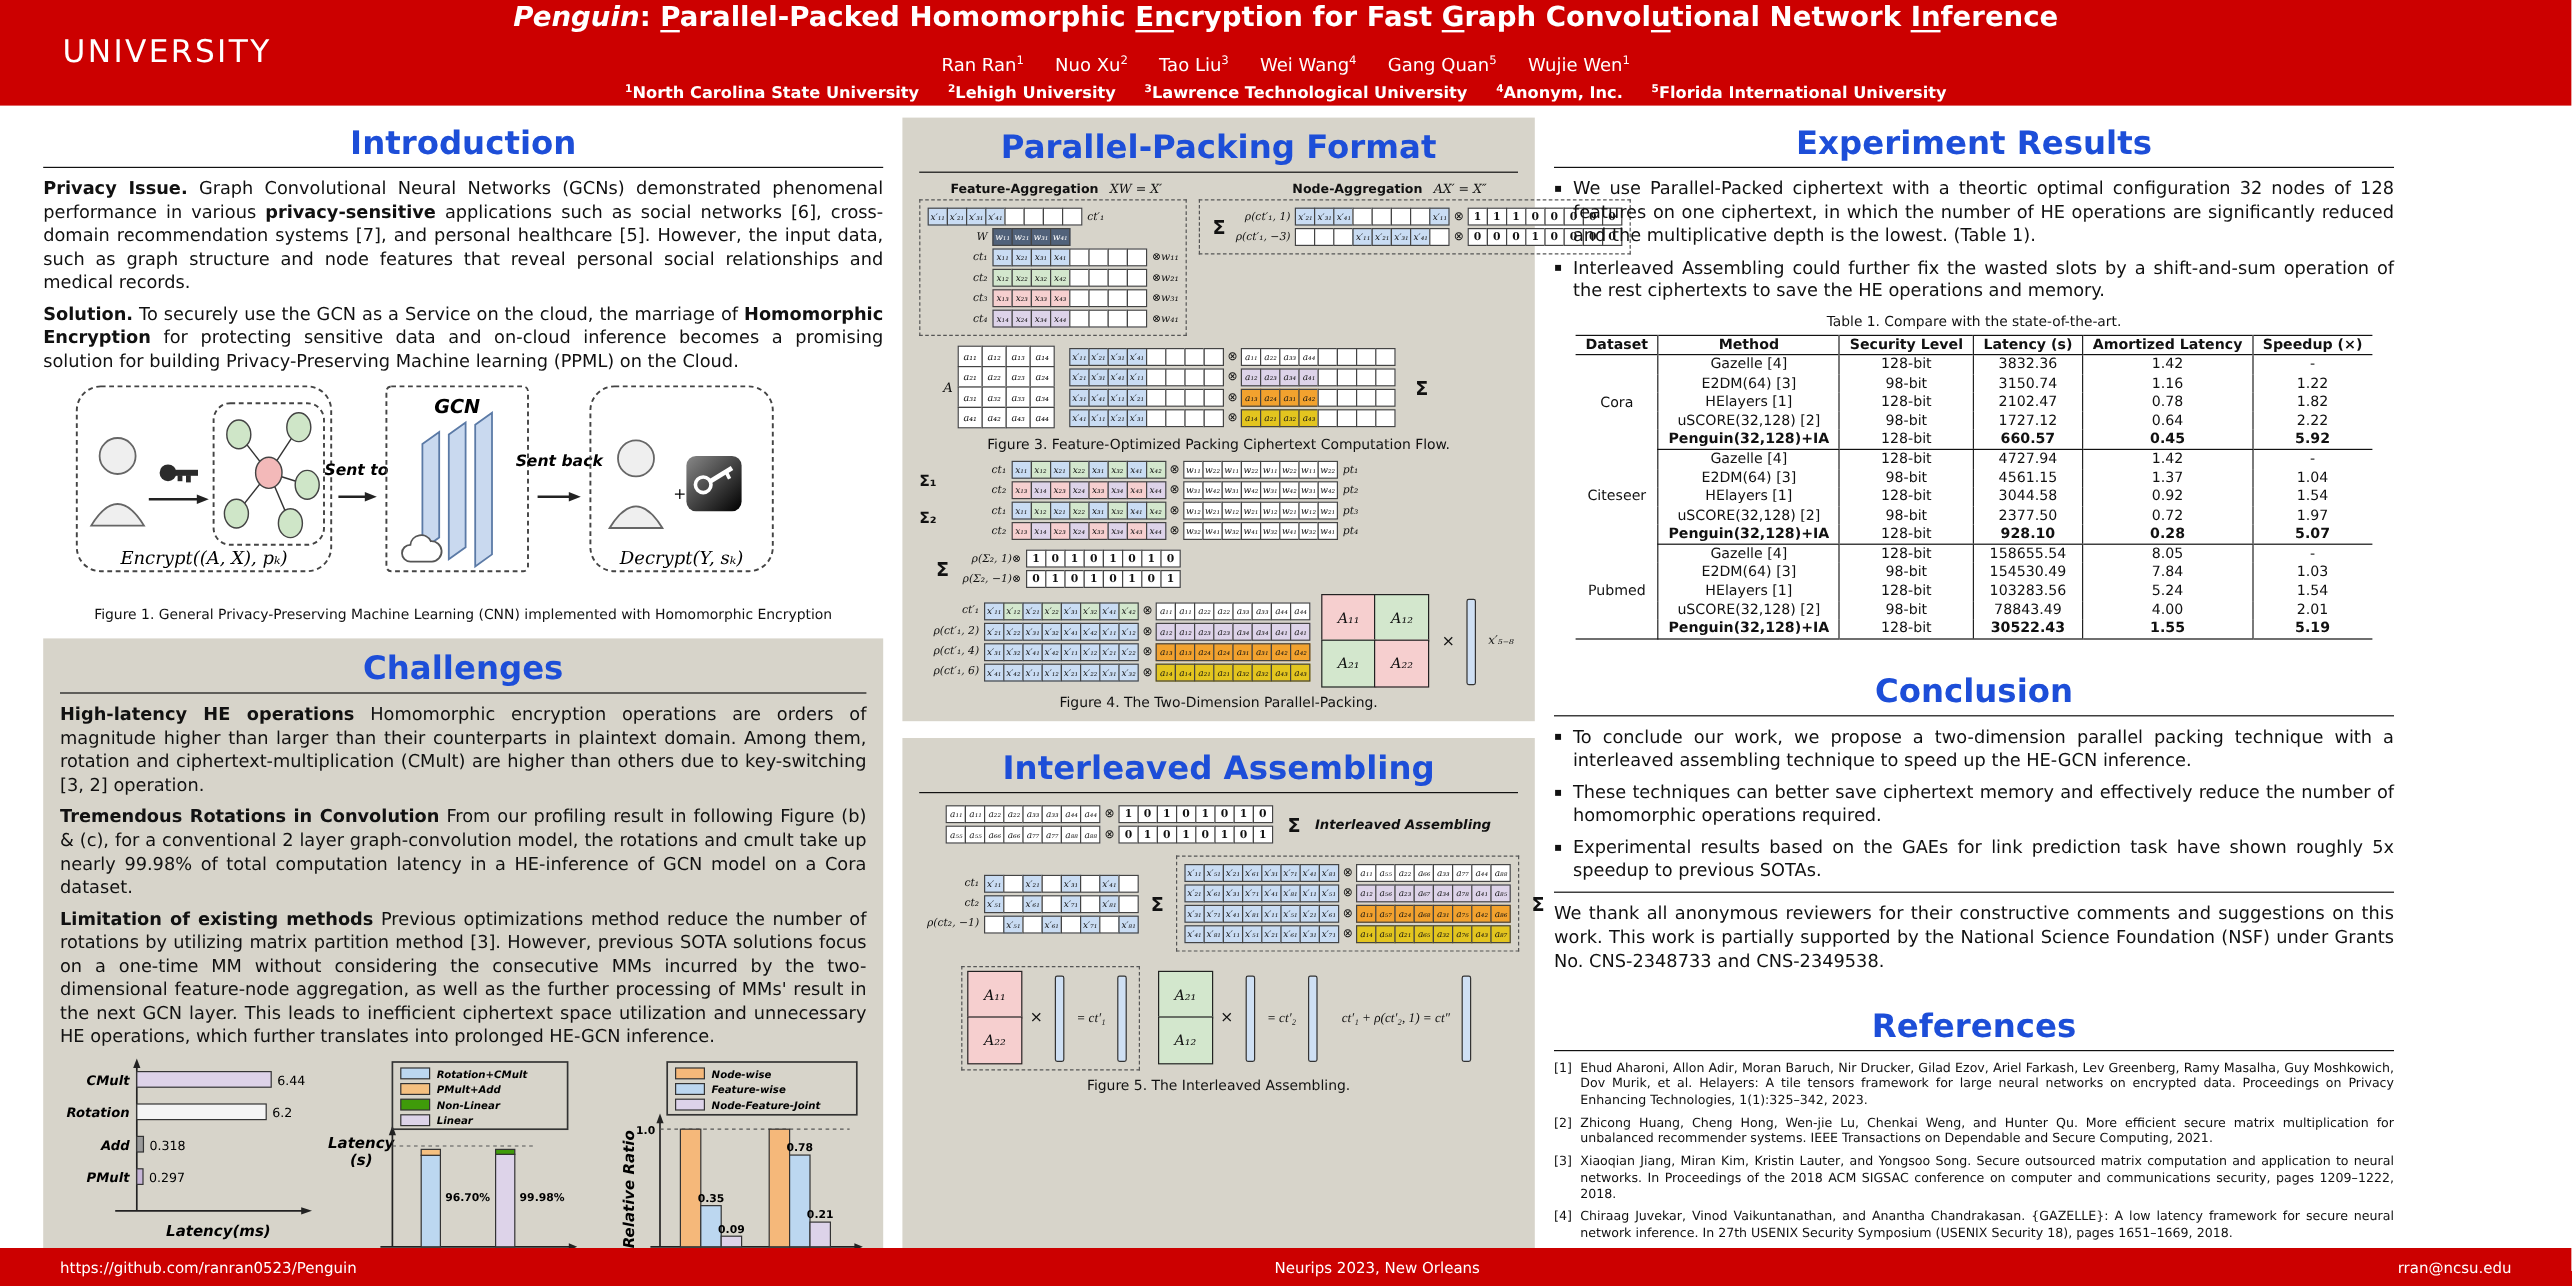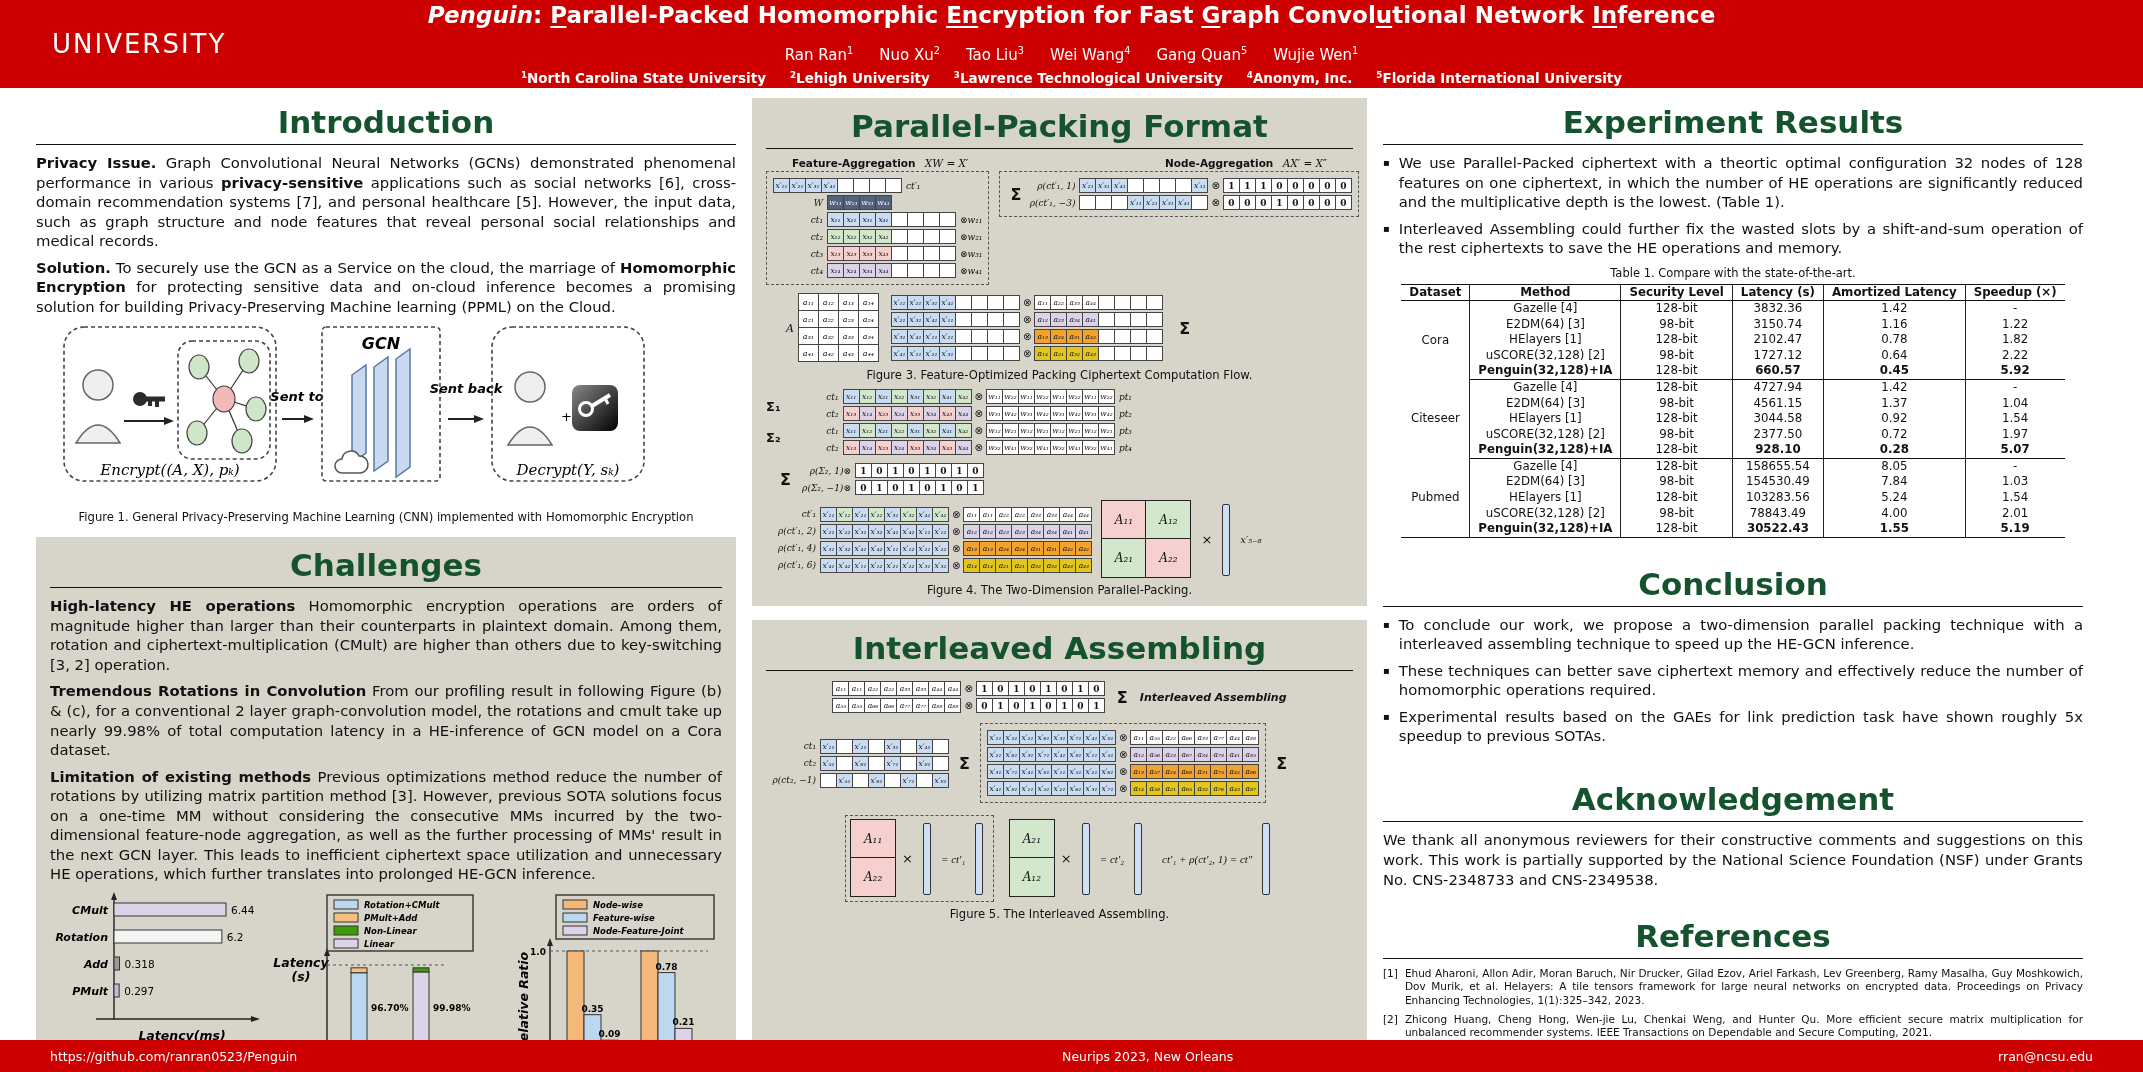--- a/index.html
+++ b/index.html
@@ -18,22 +18,22 @@
   .useg{text-decoration:underline;text-underline-offset:3px}
   .authors{font-size:15px;margin-top:17px;font-weight:normal}
   .auth{margin:0 13px}
   .affils{font-size:13.5px;margin-top:6px;font-weight:bold}
   .aff{margin:0 12px}
   sup{font-size:.65em}
 
   
   .cols{display:flex;padding:10px 36px 0;gap:16px;height:952px}
   .col{display:flex;flex-direction:column}
-  .col-left{width:700px}.col-mid{width:615px}.col-right{width:700px}
-  .sec-title{color:#14532d;font-size:31px;font-weight:bold;text-align:center;padding:6px 0 4px}
+  .col-left{width:700px}.col-mid{width:527px}.col-right{width:700px}
+  .sec-title{color:#1d4ed8;font-size:27px;font-weight:bold;text-align:center;padding:6px 0 4px}
   .rule{border-top:1.6px solid #111;margin-bottom:8px}
   .gray{background:#d7d4ca;padding:4px 14px 8px}
   .para{font-size:14.8px;line-height:1.32;text-align:justify;margin:7px 0}
   .cap{font-size:11.6px;text-align:center;margin-top:5px;line-height:1.3}
   .mt{margin-top:22px}
   .challenges{flex:1;margin-top:12px}
   .ipack{flex:1;margin-top:14px}
 
   
   .fig1svg{display:block;margin:6px auto 0}
@@ -1248,21 +1248,20 @@
               <span class="btext">These techniques can better save ciphertext memory and effectively reduce the number of homomorphic operations required.</span>
             </div>
             <div class="bullet">
               <span class="bmark">▪</span>
               <span class="btext">Experimental results based on the GAEs for link prediction task have shown roughly 5x speedup to previous SOTAs.</span>
             </div>
           </div>
       </div>
 
       <div class="sec">
-        <h2 class="sec-title mt">Acknowledgement</h2>
         <div class="rule"></div>
         <p class="ack">We thank all anonymous reviewers for their constructive comments and suggestions on this work. This work is partially supported by the National Science Foundation (NSF) under Grants No. CNS-2348733 and CNS-2349538.</p>
       </div>
 
       <div class="sec">
         <h2 class="sec-title mt">References</h2>
         <div class="rule"></div>
         <div class="refwrap">
             <div class="ref">
               <span class="refn">[1]</span>

